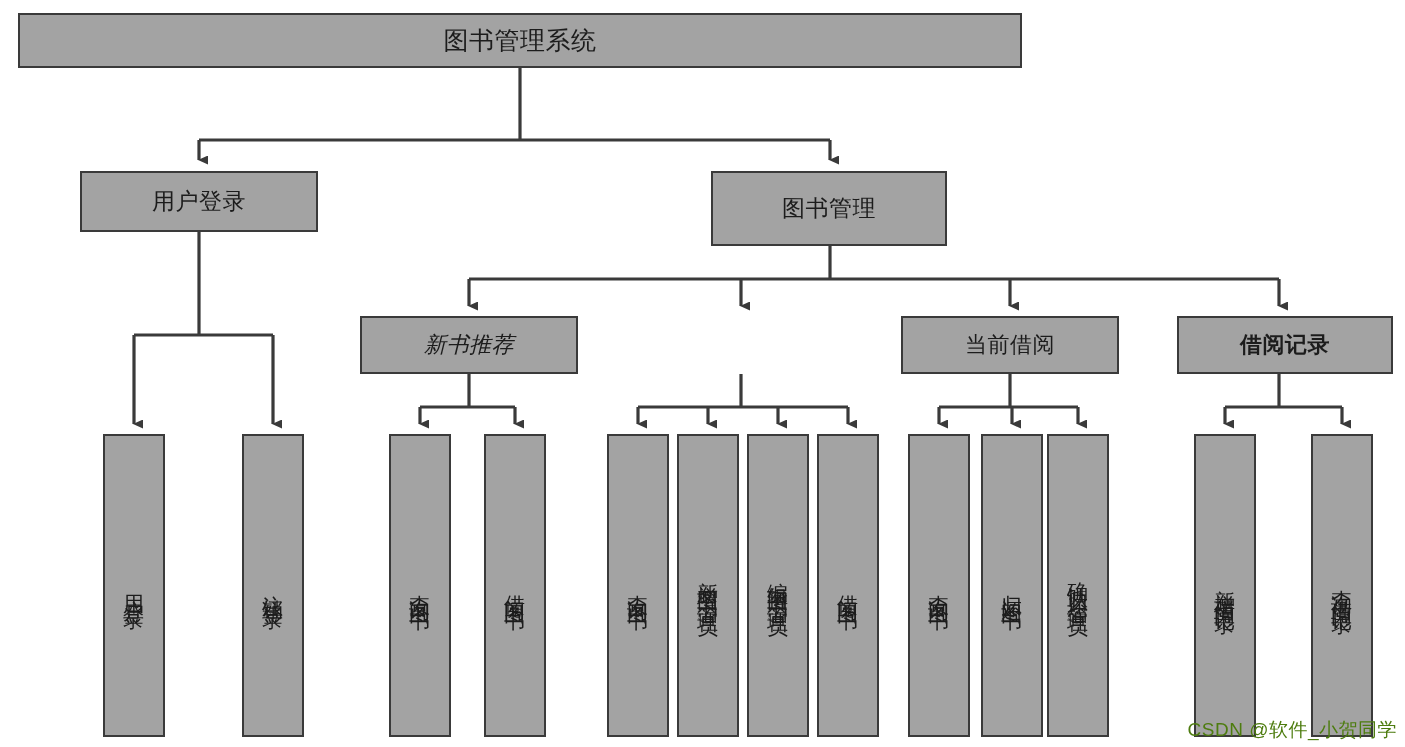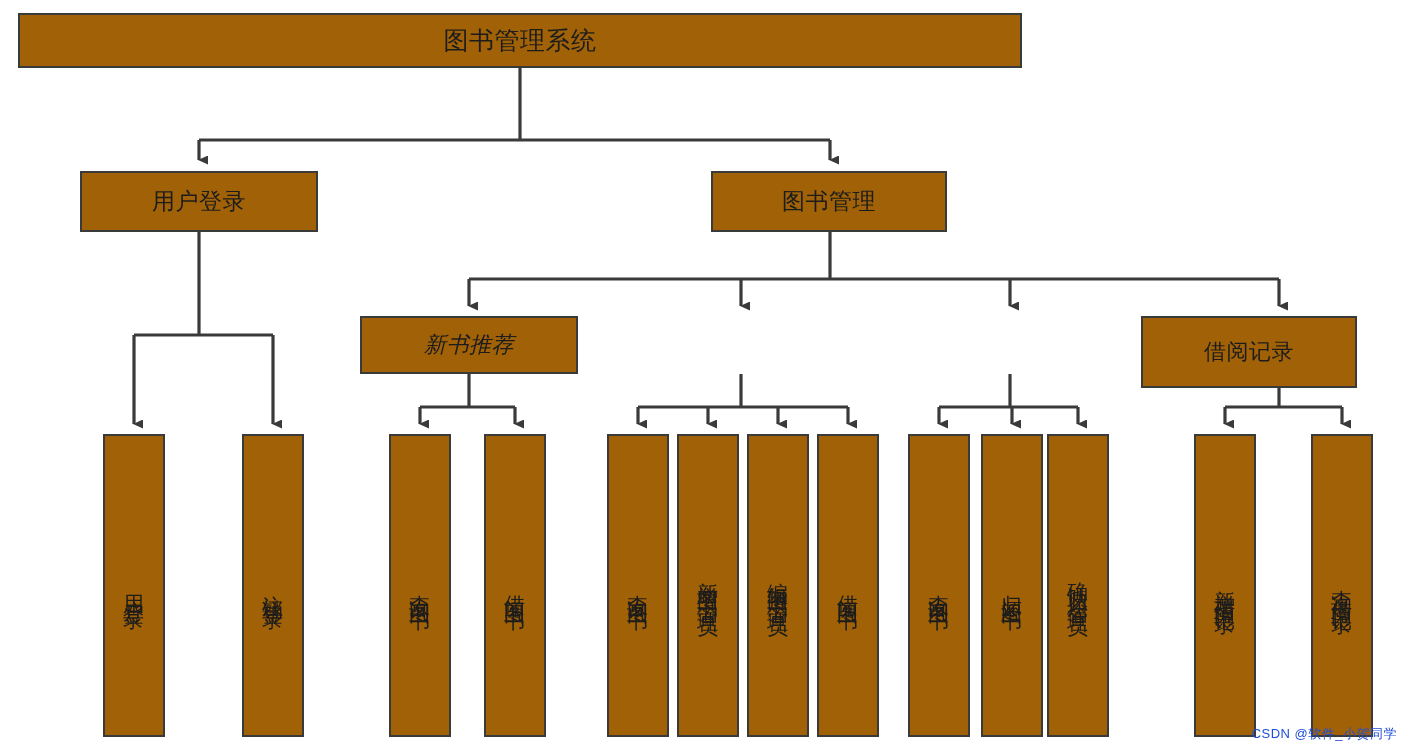--- a/index.html
+++ b/index.html
@@ -22,21 +22,21 @@
   svg#tree-svg {
     position: absolute;
     left: 0;
     top: 0;
     width: 1405px;
     height: 747px;
   }
   .node-box {
     position: absolute;
     box-sizing: border-box;
-    background: #a16207;
+    background: #a3a3a3;
     border: 2.2px solid #3a3a3a;
     display: flex;
     align-items: center;
     justify-content: center;
     overflow: hidden;
   }
   .node-label {
     color: #1c1c1c;
     text-align: center;
     line-height: 1.18;
@@ -59,22 +59,22 @@
     justify-content: center;
     padding-top: 4px;
   }
   .leaf .node-label {
     max-height: 100%;
   }
   #watermark {
     position: absolute;
     right: 8px;
     bottom: 4px;
-    font-size: 13px;
-    color: #1d4ed8;
+    font-size: 19px;
+    color: #4d7c0f;
     letter-spacing: 0.5px;
     user-select: none;
     white-space: nowrap;
   }
 </style>
 </head>
 <body>
 
 <div id="diagram-root">
 
@@ -128,28 +128,31 @@
     </g>
   </svg>
 
   <div class="node-box lvl0" style="left:18px; top:13px; width:1004px; height:55px;">
     <span class="node-label">图书管理系统</span>
   </div>
 
   <div class="node-box lvl1" style="left:80px; top:171px; width:238px; height:61px;">
     <span class="node-label">用户登录</span>
   </div>
-  <div class="node-box lvl1" style="left:711px; top:171px; width:236px; height:61px;">
+  <div class="node-box lvl1" style="left:711px; top:171px; width:236px; height:75px;">
     <span class="node-label">图书管理</span>
   </div>
 
   <div class="node-box lvl2" style="left:360px; top:316px; width:218px; height:58px;font-style:italic;">
     <span class="node-label">新书推荐</span>
   </div>
-  <div class="node-box lvl2" style="left:1141px; top:316px; width:216px; height:72px;">
+  <div class="node-box lvl2" style="left:901px; top:316px; width:218px; height:58px;">
+    <span class="node-label">当前借阅</span>
+  </div>
+  <div class="node-box lvl2" style="left:1177px; top:316px; width:216px; height:58px;font-weight:bold;">
     <span class="node-label">借阅记录</span>
   </div>
 
   <div class="node-box leaf" style="left:103px; top:434px; width:62px; height:303px;">
     <span class="node-label">用户登录</span>
   </div>
   <div class="node-box leaf" style="left:242px; top:434px; width:62px; height:303px;">
     <span class="node-label">注销登录</span>
   </div>
 

